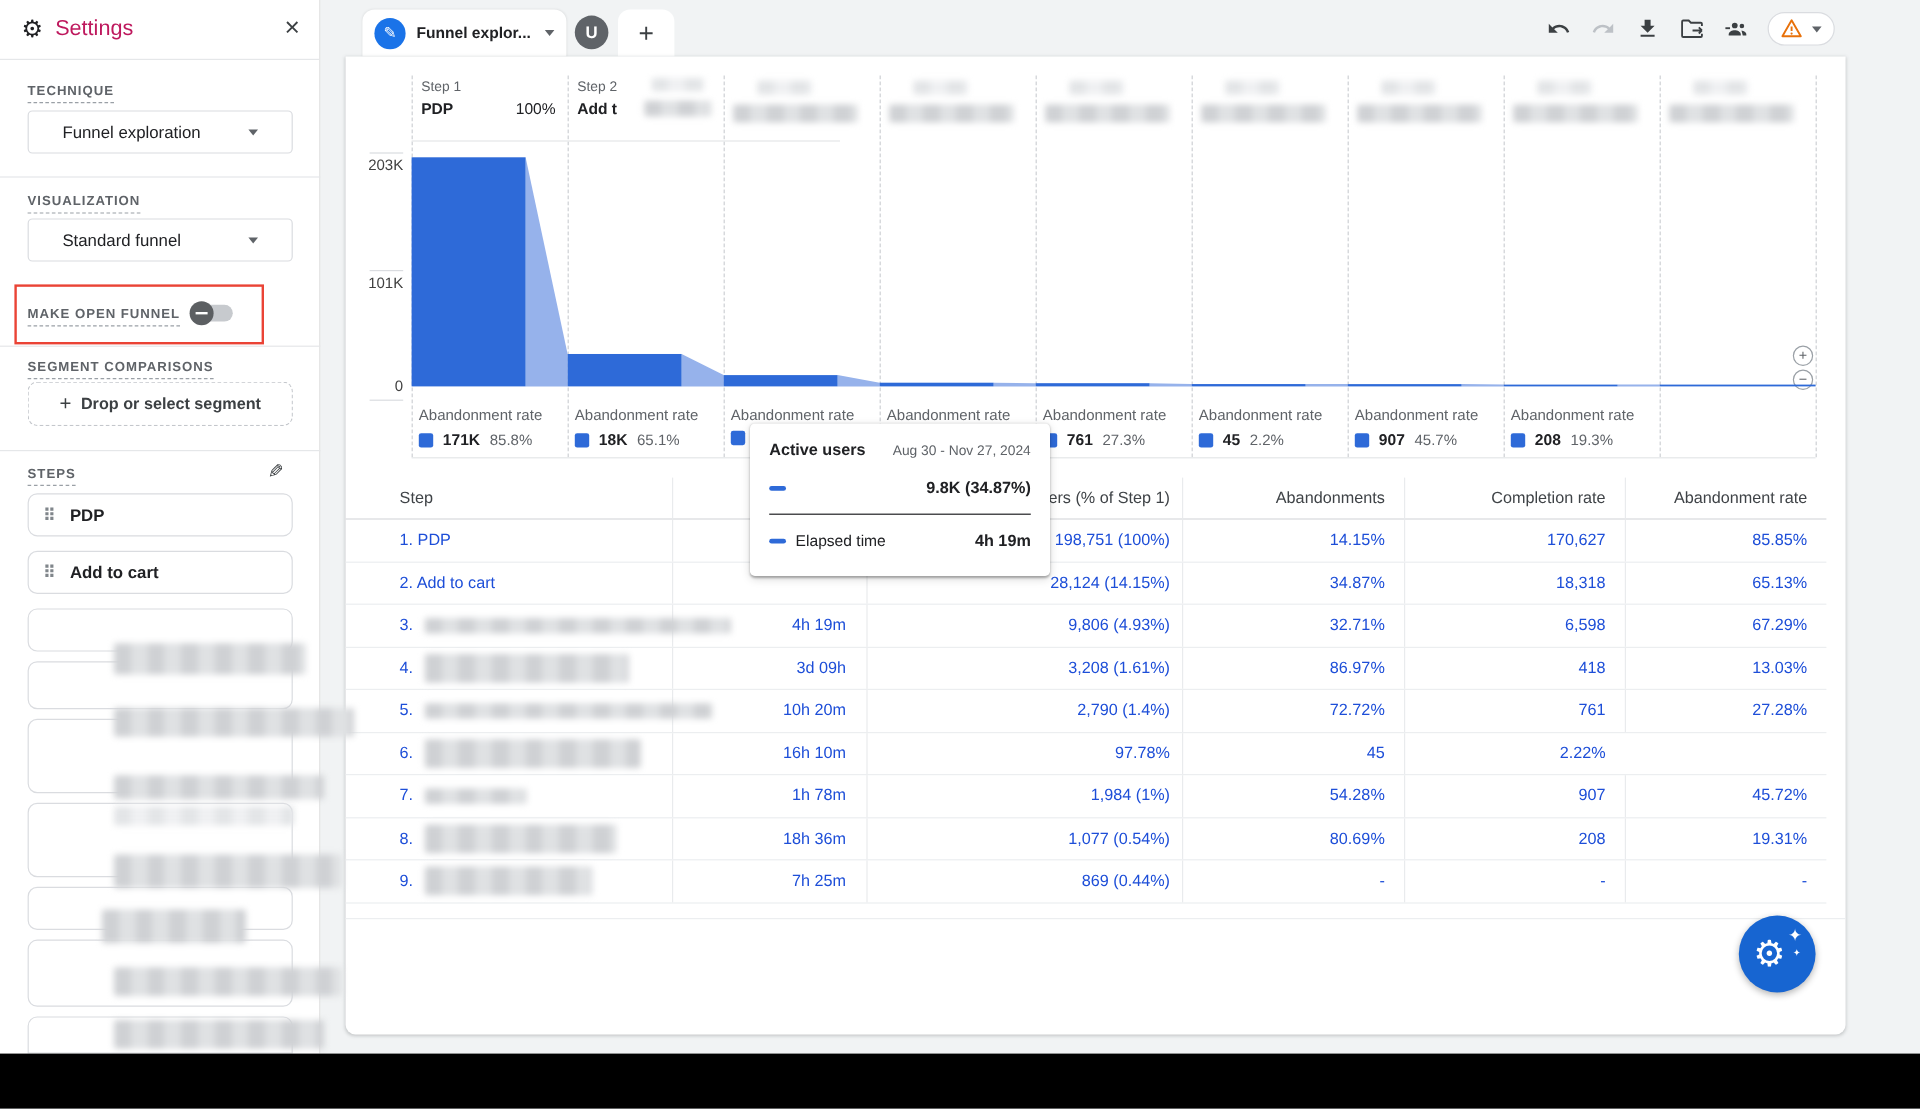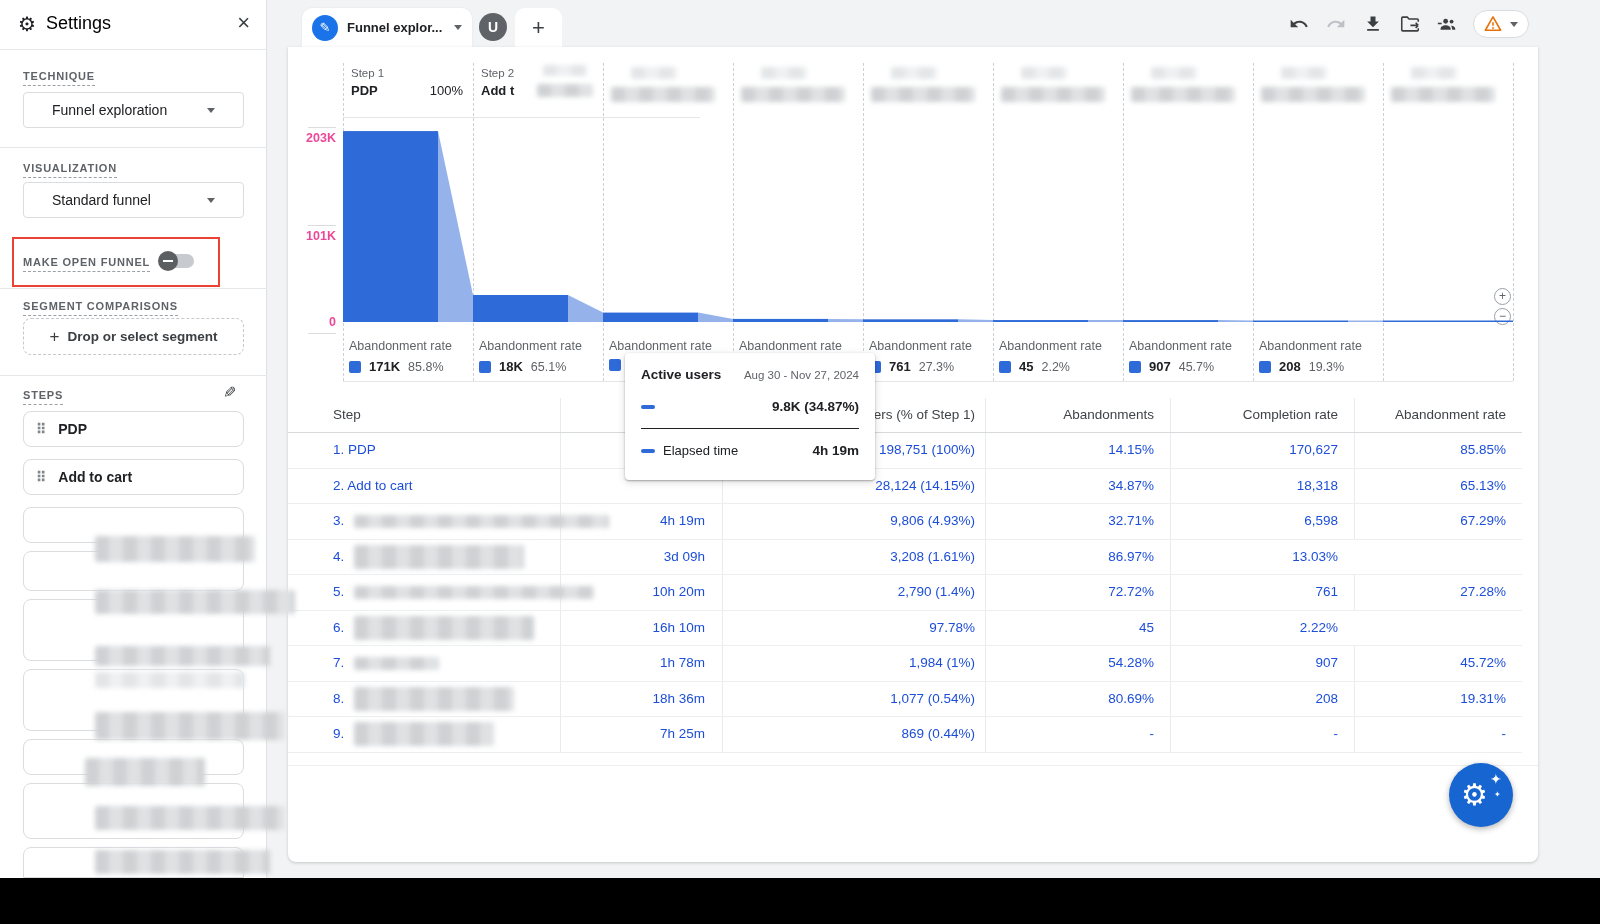--- a/index.html
+++ b/index.html
@@ -5,21 +5,21 @@
   * { margin:0; padding:0; box-sizing:border-box; }
   html,body { width:1600px; height:924px; overflow:hidden; }
   body { font-family:"Liberation Sans", sans-serif; background:#f1f3f4; position:relative; }
 
   .stage { position:absolute; inset:0; }
 
   
   .sidebar { position:absolute; left:0; top:0; width:267px; height:878px; background:#fff; border-right:1px solid #e0e0e0; z-index:5; }
   .sb-header { position:absolute; left:0; top:0; width:100%; height:50px; border-bottom:1px solid #e5e7e9; }
   .sb-gear { position:absolute; left:18px; top:12px; font-size:20px; color:#202124; }
-  .sb-title { position:absolute; left:46px; top:13px; font-size:18px; color:#000000; }
+  .sb-title { position:absolute; left:46px; top:13px; font-size:18px; color:#be185d; }
   .sb-close { position:absolute; right:16px; top:10px; font-size:22px; color:#3c4043; cursor:pointer; }
   .sb-label { display:inline-block; font-size:11px; font-weight:bold; letter-spacing:.8px; color:#5f6368; border-bottom:1px dashed #9aa0a6; padding-bottom:3px; }
   .sb-select { position:absolute; left:23px; width:221px; height:36px; border:1px solid #dadce0; border-radius:4px; background:#fff; font-size:14px; color:#202124; display:flex; align-items:center; padding:0 28px; cursor:pointer; }
   .sb-select .caret { margin-left:auto; }
   .caret { width:0; height:0; border-left:4.5px solid transparent; border-right:4.5px solid transparent; border-top:5px solid #5f6368; display:inline-block; }
   .sb-divider { position:absolute; left:0; width:267px; border-top:1px solid #e5e7e9; }
   .red-box { position:absolute; left:12px; top:237px; width:208px; height:50px; border:2px solid #ea4335; z-index:3; }
   .toggle { position:absolute; left:158px; top:251px; width:38px; height:20px; cursor:pointer; }
   .toggle .track { position:absolute; left:4px; top:3px; width:32px; height:14px; border-radius:7px; background:#c7cace; }
   .toggle .knob { position:absolute; left:0; top:0; width:20px; height:20px; border-radius:50%; background:#5c5f62; }
@@ -50,21 +50,21 @@
   .tb-icon { width:22px; height:22px; display:flex; align-items:center; justify-content:center; cursor:pointer; }
   .warn-pill { height:28px; border:1px solid #dadce0; border-radius:14px; background:#fff; display:flex; align-items:center; gap:7px; padding:0 10px 0 9px; cursor:pointer; }
 
   
   .card { position:absolute; left:21px; top:47px; width:1250px; height:815px; background:#fff; border-radius:0 0 8px 8px; box-shadow:0 1px 3px rgba(60,64,67,.25); }
 
   
   .chart { position:absolute; inset:0; }
   .dash { position:absolute; top:16px; height:318px; border-left:1px dashed #cdd0d4; }
   .hline { position:absolute; height:1px; background:#e4e6e8; }
-  .ytick-label { position:absolute; left:0; width:48px; text-align:right; font-size:12.5px; color:#ec4899;font-weight:bold; }
+  .ytick-label { position:absolute; left:0; width:48px; text-align:right; font-size:12.5px; color:#404040; }
   .ytick-line { position:absolute; left:20px; width:28px; height:1px; background:#dadce0; }
   .sheader { position:absolute; top:20px; width:112px; }
   .sh1 { font-size:11.5px; color:#5f6368; margin-bottom:4px; }
   .sh2 { display:flex; align-items:center; justify-content:space-between; }
   .shname { font-size:13px; font-weight:bold; color:#202124; }
   .shpct { font-size:13px; color:#202124; }
   .aband { position:absolute; top:292px; width:122px; }
   .abl { font-size:12.5px; color:#5f6368; margin-bottom:6px; white-space:nowrap; }
   .abrow { display:flex; align-items:center; gap:8px; }
   .absq { width:12px; height:12px; border-radius:2px; flex:none; }
@@ -422,20 +422,21 @@
               <div class="tcell">9,806 (4.93%)</div>
               <div class="tcell">32.71%</div>
               <div class="tcell">6,598</div>
               <div class="tcell">67.29%</div>
             </div>
             <div class="trow">
               <div class="tcell"><span>4.</span><div class="rd" style="display: inline-block; width: 170px; height: 24px; margin-left: 10px; vertical-align: middle;"></div></div>
               <div class="tcell">3d 09h</div>
               <div class="tcell">3,208 (1.61%)</div>
               <div class="tcell">86.97%</div>
+              <div class="tcell">418</div>
               <div class="tcell">13.03%</div>
             </div>
             <div class="trow">
               <div class="tcell"><span>5.</span><div class="rd" style="display: inline-block; width: 240px; height: 13px; margin-left: 10px; vertical-align: middle;"></div></div>
               <div class="tcell">10h 20m</div>
               <div class="tcell">2,790 (1.4%)</div>
               <div class="tcell">72.72%</div>
               <div class="tcell">761</div>
               <div class="tcell">27.28%</div>
             </div>

